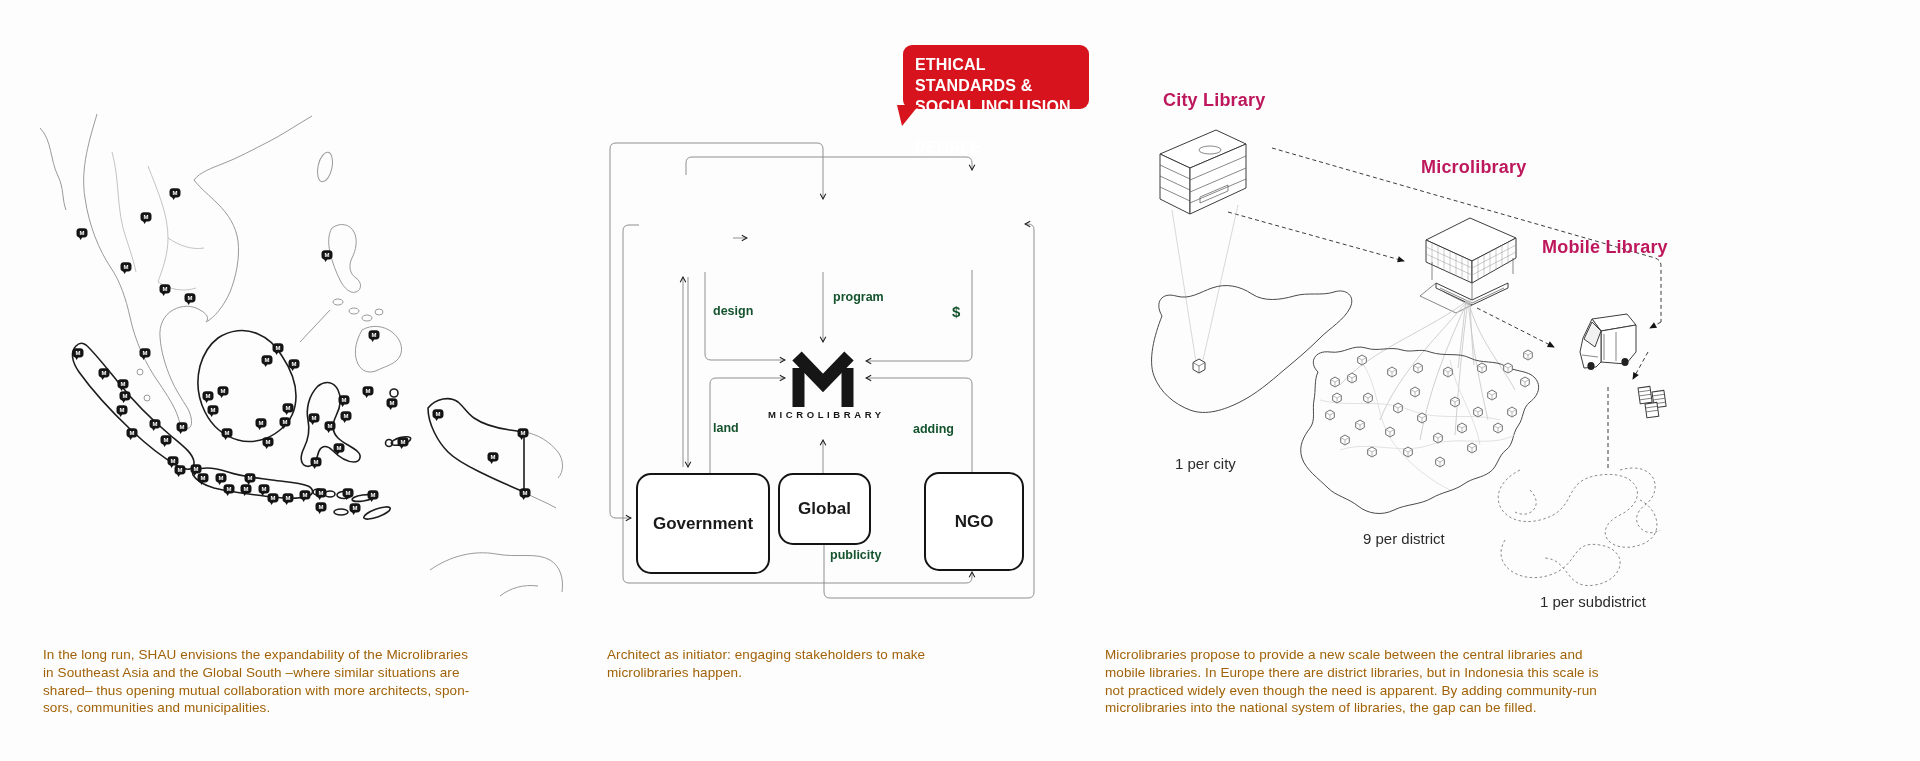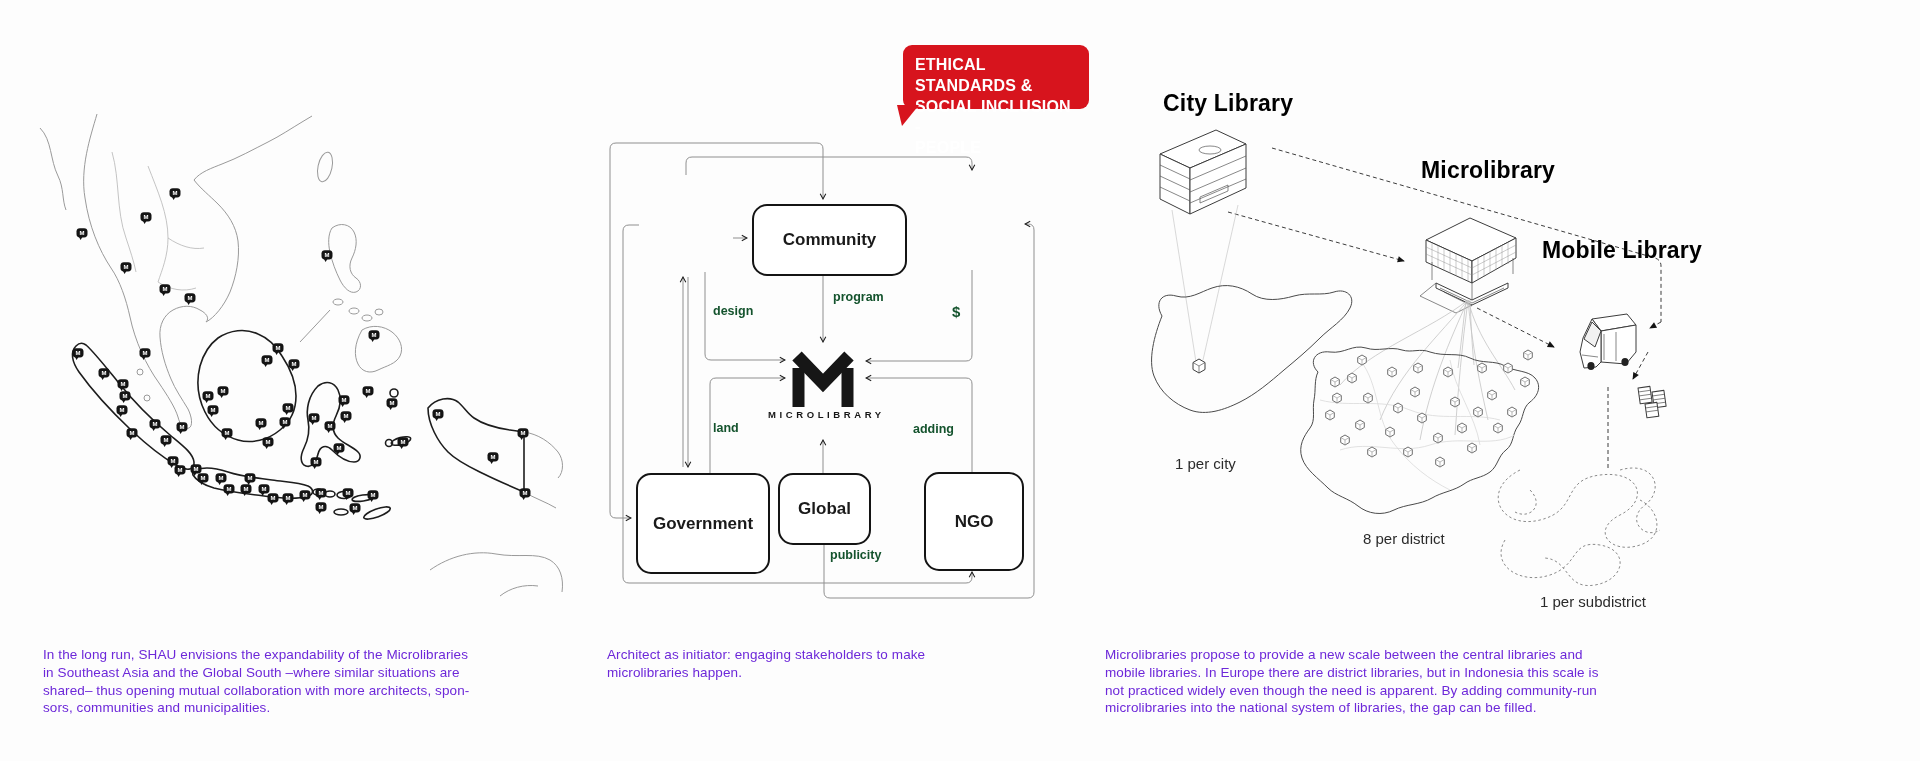--- a/index.html
+++ b/index.html
@@ -3,22 +3,22 @@
 <meta charset="utf-8">
 <style>
   html,body{margin:0;padding:0;background:#ffffff;}
   #stage{position:relative;width:1920px;height:761px;background:#fdfdfd;overflow:hidden;
          font-family:"Liberation Sans", sans-serif;color:#1a1a1a;}
   .abs{position:absolute;}
   svg{position:absolute;overflow:visible;}
   .pre{white-space:pre-line;}
 
   
-  .caption{font-size:13.5px;line-height:1.32;color:#6d28d9;letter-spacing:.1px;}
-  .iso-title{font-size:23px;font-weight:700;color:#000000;letter-spacing:.2px;}
+  .caption{font-size:13.5px;line-height:1.32;color:#a16207;letter-spacing:.1px;}
+  .iso-title{font-size:18px;font-weight:700;color:#be185d;letter-spacing:.2px;}
   .scale-label{font-size:15px;color:#2b2b2b;}
 
   
   .node{position:absolute;background:#fff;border:2px solid #141414;border-radius:15px;
         display:flex;align-items:center;justify-content:center;text-align:center;
         font-size:17px;font-weight:600;color:#1a1a1a;line-height:1.25;}
   .edge-label{position:absolute;font-size:12.5px;font-weight:600;color:#14532d;}
   .logo-word{position:absolute;font-size:9.5px;font-weight:700;letter-spacing:3.6px;color:#161616;}
   #bubble{position:absolute;left:855px;top:45px;width:186px;height:64px;background:#d7141d;
           border-radius:9px;color:#fff;font-size:16px;font-weight:700;line-height:1.3;
@@ -434,21 +434,20 @@
     <path class="flow" d="M824,541 L824,592 Q824,598 830,598 L1028,598 Q1034,598 1034,592 L1034,230 Q1034,224 1028,224 L1025,224" marker-end="url(#arr)"></path>
     <path class="flow" d="M639,225 L629,225 Q623,225 623,231 L623,577 Q623,583 629,583 L966,583 Q972,583 972,577 L972,572" marker-end="url(#arr)"></path>
 
     <g>
       <path d="M797,356 L823,383 L849,356" fill="none" stroke="#161616" stroke-width="13"></path>
       <rect x="792.5" y="368" width="12" height="39" fill="#161616"></rect>
       <rect x="841.5" y="368" width="12" height="39" fill="#161616"></rect>
     </g>
   </svg>
 
-  <div class="node" style="left:752px;top:204px;width:151px;height:68px">Community</div>
   <div class="node" style="left:636px;top:473px;width:130px;height:97px">Government</div>
   <div class="node" style="left:778px;top:473px;width:89px;height:68px">Global</div>
   <div class="node" style="left:924px;top:472px;width:96px;height:95px">NGO</div>
 
   <div class="logo-word" style="left:768px;top:409px;width:110px;text-align:center">MICROLIBRARY</div>
 
   <span class="edge-label" style="left:713px;top:304px">design</span>
   <span class="edge-label" style="left:833px;top:290px">program</span>
   <span class="edge-label" style="left:952px;top:303px;font-size:15px">$</span>
   <span class="edge-label" style="left:713px;top:421px">land</span>
@@ -686,20 +685,20 @@
         C1630,550 1625,580 1595,585 C1565,590 1570,560 1545,558"></path>
       <path class="scribble" d="M1620,470 C1655,460 1665,490 1645,505 C1625,520 1645,540 1660,530"></path>
       <path class="scribble" d="M1530,490 C1545,505 1530,520 1515,512"></path>
     </g>
   </svg>
 
   <div class="abs iso-title" style="left:1163px;top:90px">City Library</div>
   <div class="abs iso-title" style="left:1421px;top:157px">Microlibrary</div>
   <div class="abs iso-title" style="left:1542px;top:237px">Mobile Library</div>
   <div class="abs scale-label" style="left:1175px;top:455px">1 per city</div>
-  <div class="abs scale-label" style="left:1363px;top:530px">8 per district</div>
+  <div class="abs scale-label" style="left:1363px;top:530px">9 per district</div>
   <div class="abs scale-label" style="left:1540px;top:593px">1 per subdistrict</div>
 
   <div class="abs caption pre" style="left:1105px;top:646px;width:580px">Microlibraries propose to provide a new scale between the central libraries and
 mobile libraries. In Europe there are district libraries, but in Indonesia this scale is
 not practiced widely even though the need is apparent. By adding community-run
 microlibraries into the national system of libraries, the gap can be filled.</div>
 </div>
 
 </body></html>

